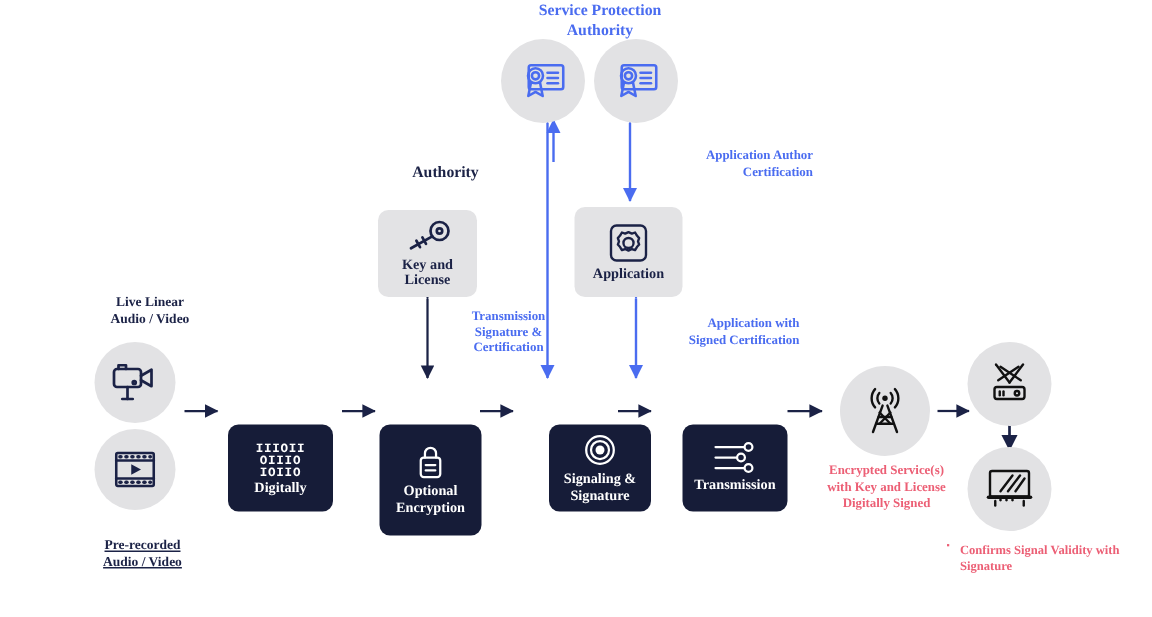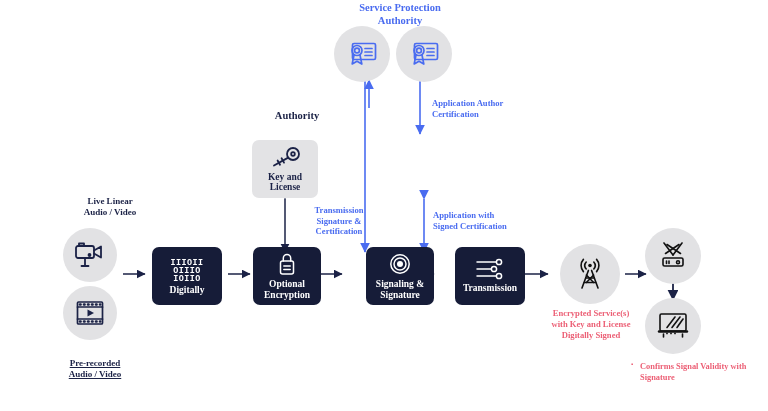--- a/index.html
+++ b/index.html
@@ -24,37 +24,38 @@
   }
   .graybox .cap{
     font-size:9.5px;color:#1b2246;font-weight:bold;line-height:1.1;text-align:center;
   }
 
   
   .navybox{
     position:absolute;background:#161c38;border-radius:7px;
     display:flex;flex-direction:column;align-items:center;justify-content:center;
     gap:3px;
+    margin-top:36px;
   }
   .navybox .cap{
     font-size:9.5px;color:#ffffff;font-weight:bold;line-height:1.12;text-align:center;
   }
 
   
   .ttl{
     position:absolute;text-align:center;font-weight:bold;
     color:#4a6cf0;font-size:10.5px;line-height:1.2;
   }
   .ttl-dark{
     position:absolute;text-align:center;font-weight:bold;
     color:#1b2246;font-size:10.5px;line-height:1.2;
   }
   .lbl-blue{
     position:absolute;font-weight:bold;color:#4a6cf0;
-    font-size:8.6px;line-height:1.25;
+    font-size:8.6px;line-height:1.25;text-align:right;
   }
   .lbl-red{
     position:absolute;font-weight:bold;color:#ec5f75;
     font-size:8.6px;line-height:1.3;text-align:center;
   }
   .bullets{
     position:absolute;font-weight:bold;color:#ec5f75;font-size:8.4px;line-height:1.3;
   }
   .bullets ul{margin:0;padding-left:9px;list-style:none;}
   .bullets li{margin-bottom:5px;position:relative;}
@@ -179,33 +180,43 @@
         <path d="M9.6 14.5 L12 18.8"></path>
         <path d="M13.6 12.3 L16 16.6"></path>
       </svg>
     </span>
     <div class="cap">
       <div>Key and</div>
       <div>License</div>
     </div>
   </div>
 
+  <div class="graybox" style="left:383px;top:138px;width:72px;height:60px;">
+    <span>
+      <svg width="28" height="28" viewBox="0 0 30 30" fill="none" stroke="#1b2246" stroke-width="1.7" stroke-linecap="round" stroke-linejoin="round">
+        <rect x="2.5" y="2.5" width="25" height="25" rx="4"></rect>
+        <path d="M15 7.2 l2.4 1.1 2.3 -.8 1.3 2.2 1.6 1.8 -.8 2.3 .8 2.3 -1.6 1.8 -1.3 2.2 -2.3 -.8 -2.4 1.1 -2.4 -1.1 -2.3 .8 -1.3 -2.2 -1.6 -1.8 .8 -2.3 -.8 -2.3 1.6 -1.8 1.3 -2.2 2.3 .8 z"></path>
+        <circle cx="15" cy="15" r="3.6"></circle>
+      </svg>
+    </span>
+    <div class="cap">Application</div>
+  </div>
 
   <div class="lbl-blue" style="left:299px;top:205px;width:80px;text-align:center;">
     <div>Transmission</div>
     <div>Signature &amp;</div>
     <div>Certification</div>
   </div>
 
   <div class="lbl-blue" style="left:433px;top:210px;width:100px;">
     <div>Application with</div>
     <div>Signed Certification</div>
   </div>
 
-  <div class="src-lbl" style="left:62px;top:196px;width:96px;">
+  <div class="src-lbl" style="left:52px;top:196px;width:96px;">
     <div>Live Linear</div>
     <div>Audio / Video</div>
   </div>
 
   <div class="disc" style="left:63px;top:228px;width:54px;height:54px;">
     <span>
       <svg width="32" height="30" viewBox="0 0 32 30" fill="none" stroke="#1b2246" stroke-width="1.8" stroke-linecap="round" stroke-linejoin="round">
         <path d="M4 6 h14 a2 2 0 0 1 2 2 v8 a2 2 0 0 1 -2 2 h-14 a2 2 0 0 1 -2 -2 v-8 a2 2 0 0 1 2 -2 z"></path>
         <path d="M20 10.5 L27 6.5 v11 L20 13.5"></path>
         <path d="M5 6 v-2.5 h5 V6"></path>
@@ -252,21 +263,21 @@
         <text x="17" y="8" text-anchor="middle" font-family="'Liberation Mono',monospace" font-size="8.4" font-weight="bold" fill="#ffffff" letter-spacing="0.5">IIIOII</text>
         <text x="17" y="16" text-anchor="middle" font-family="'Liberation Mono',monospace" font-size="8.4" font-weight="bold" fill="#ffffff" letter-spacing="0.5">OIIIO</text>
         <text x="17" y="24" text-anchor="middle" font-family="'Liberation Mono',monospace" font-size="8.4" font-weight="bold" fill="#ffffff" letter-spacing="0.5">IOIIO</text>
       </svg>
     </span>
     <div class="cap">
       <div>Digitally</div>
     </div>
   </div>
 
-  <div class="navybox" style="left:253px;top:247px;width:68px;height:58px;">
+  <div class="navybox" style="left:253px;top:247px;width:68px;height:74px;">
     <span>
       <svg width="20" height="24" viewBox="0 0 20 24" fill="none" stroke="#ffffff" stroke-width="1.5" stroke-linecap="round" stroke-linejoin="round">
         <rect x="3.5" y="9" width="13" height="13" rx="2"></rect>
         <path d="M6.3 9 V6.2 a3.7 3.7 0 0 1 7.4 0 V9"></path>
         <line x1="6.8" y1="14" x2="13.2" y2="14"></line>
         <line x1="6.8" y1="17.6" x2="13.2" y2="17.6"></line>
       </svg>
     </span>
     <div class="cap">
       <div>Optional</div>

